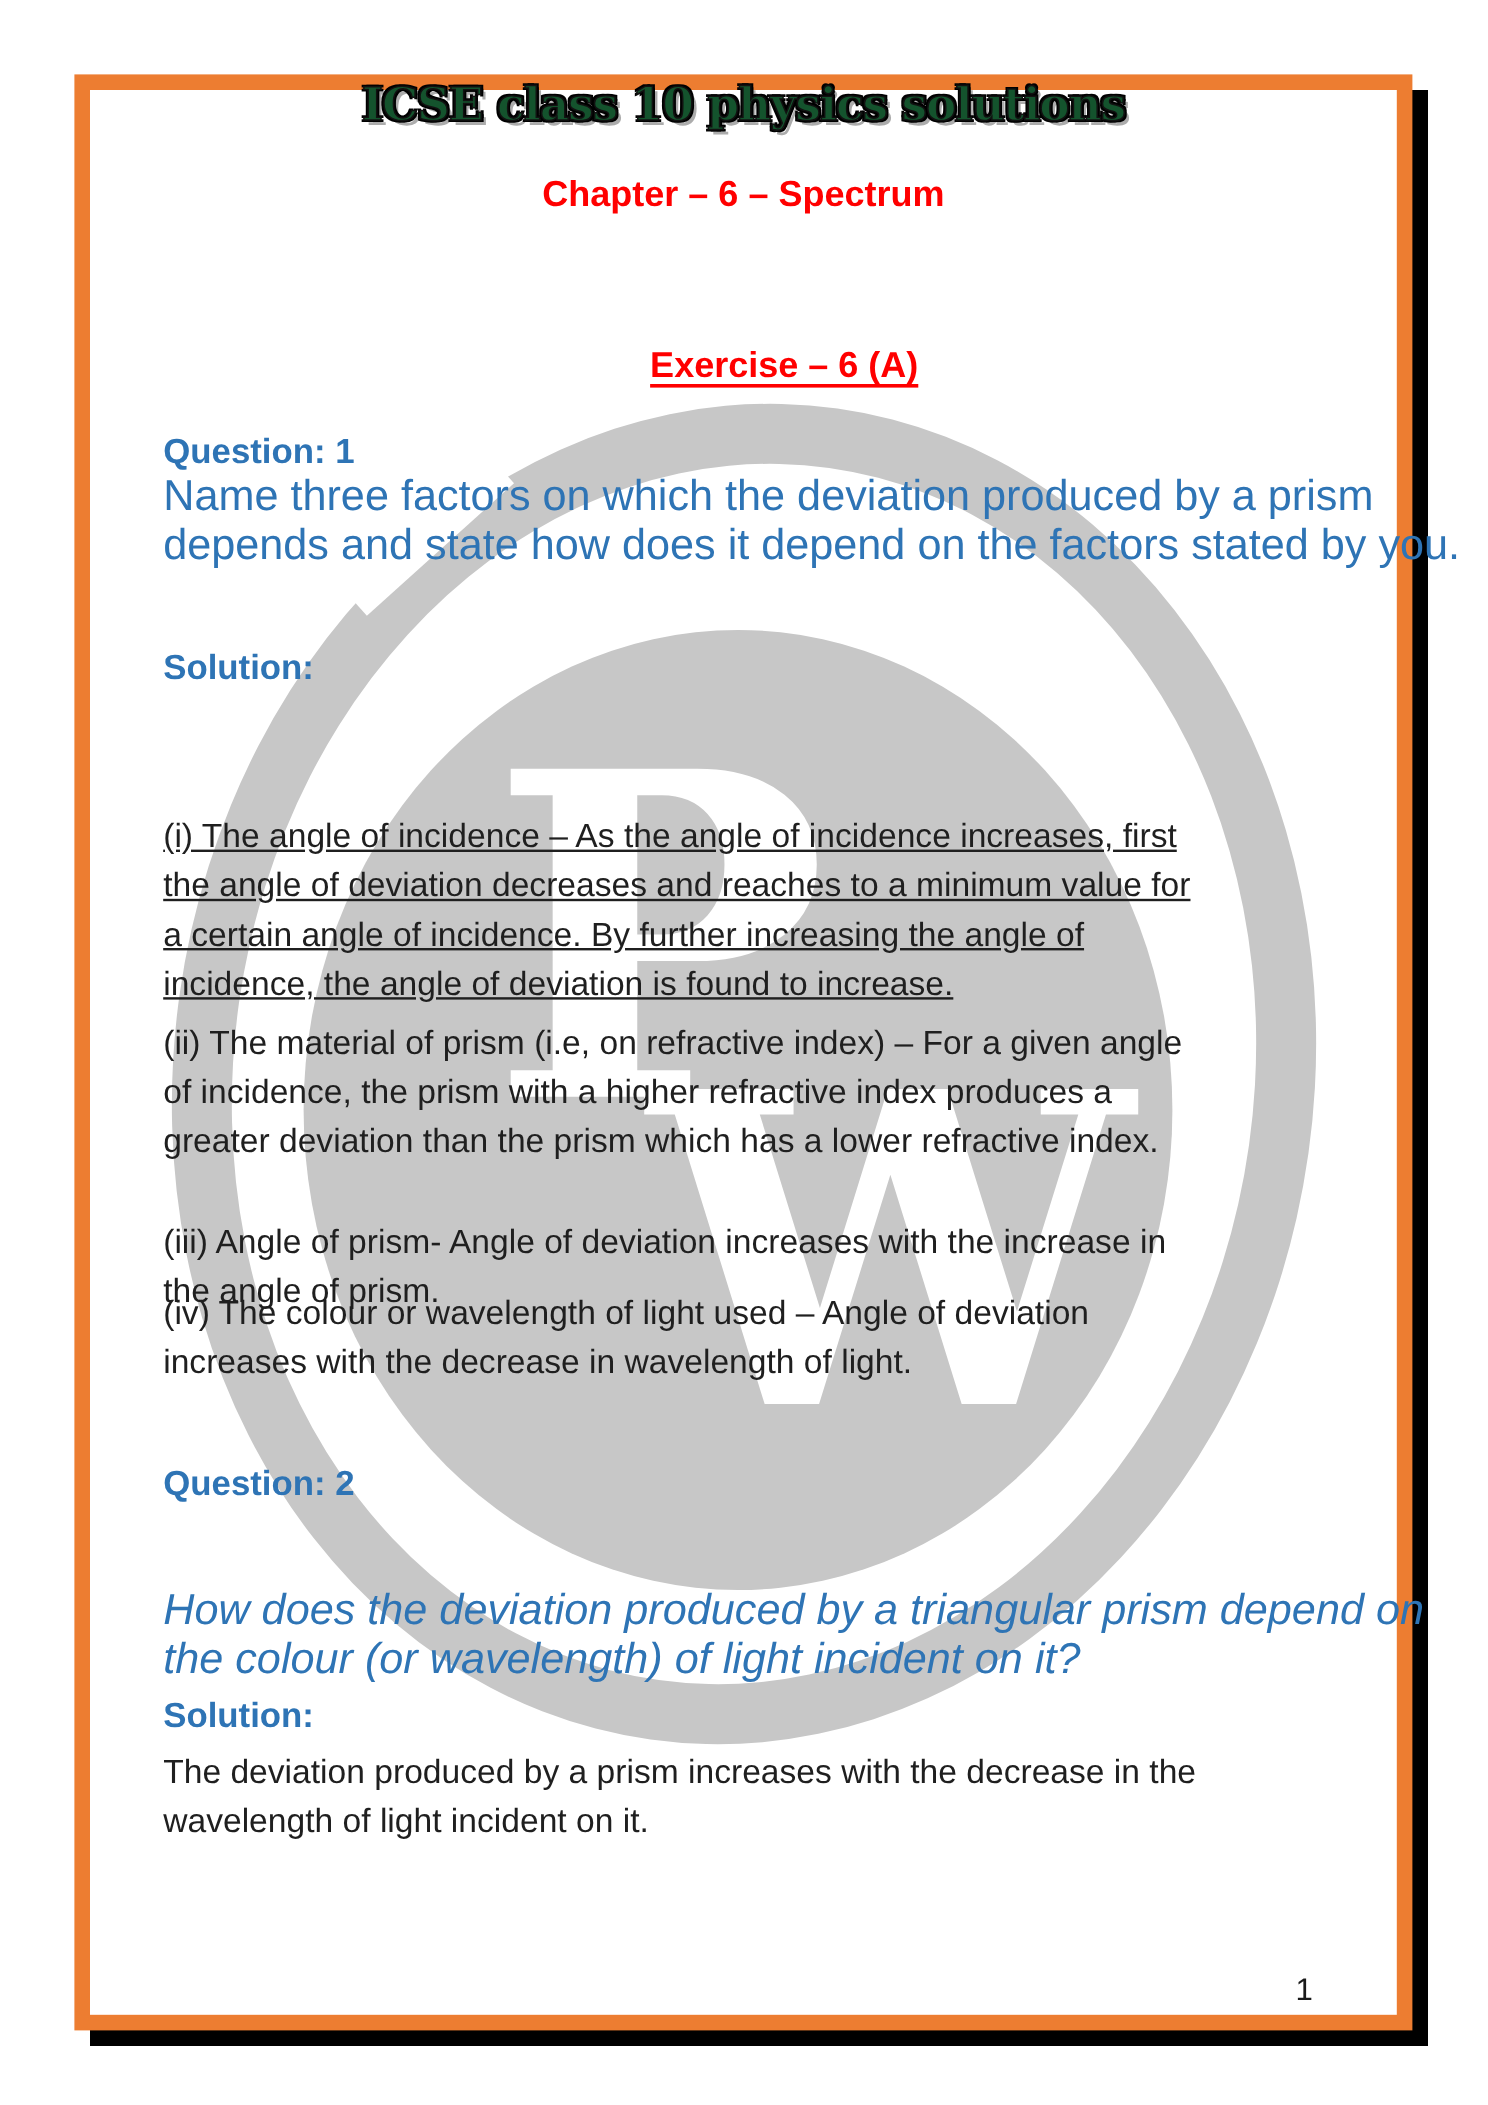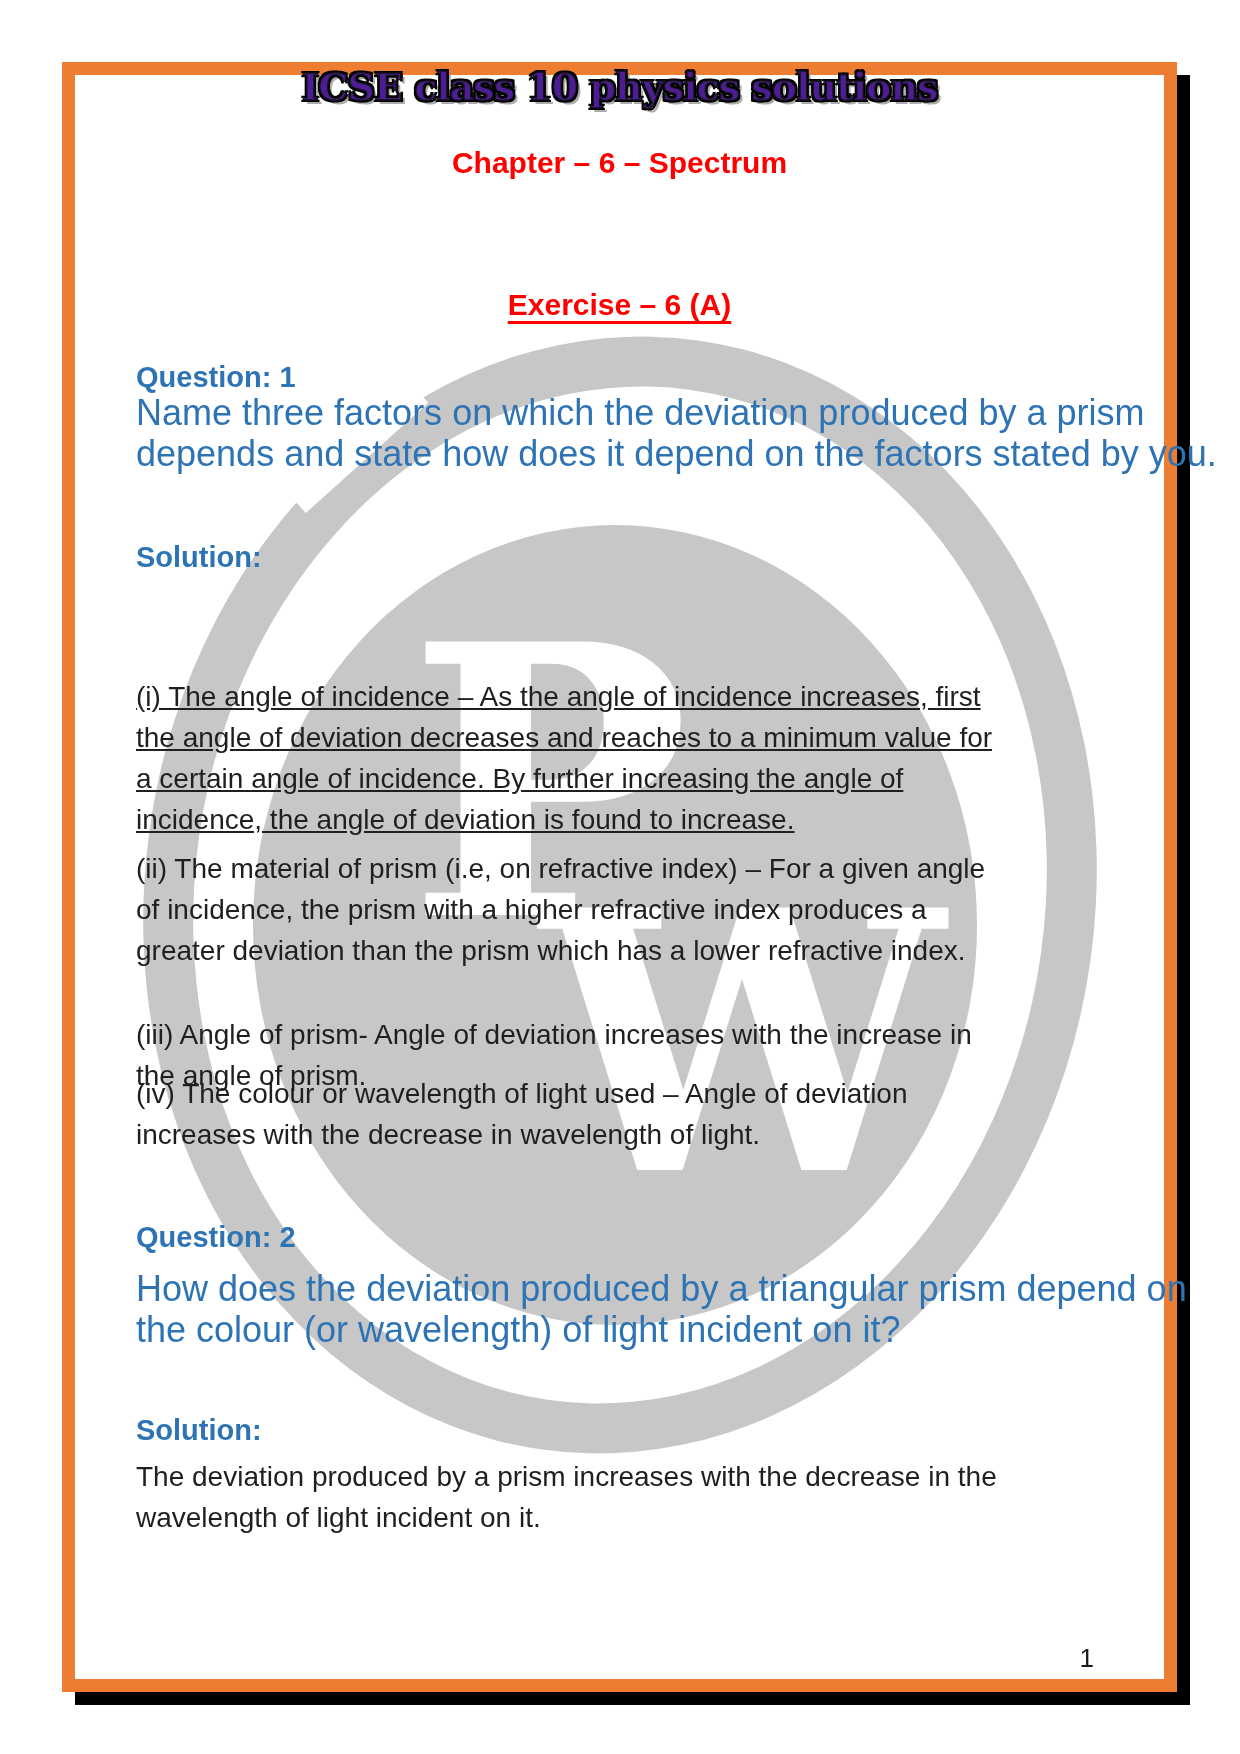--- a/index.html
+++ b/index.html
@@ -34,46 +34,46 @@
     color:#ffffff; font-family:"DejaVu Serif", serif; font-weight:bold;
     line-height:1; user-select:none;
   }
   .wm-p { left:408px; top:596px; font-size:375px; }
   .wm-w { left:540px; top:864px; font-size:360px; }
 
   
   .center-line { position:absolute; left:62px; width:1115px; text-align:center; z-index:2; }
   .doc-title {
     top:64px; font-family:"DejaVu Serif", serif; font-weight:bold;
-    font-size:38px; letter-spacing:-1px; color:#4c1d95;
+    font-size:38px; letter-spacing:-1px; color:#14532d;
     -webkit-text-stroke:1.3px #111111;
     text-shadow:-2px -2px 0 #000, 2px -2px 0 #000, -2px 2px 0 #000,
                  2px 2px 0 #000, 4px 4px 0 rgba(70,70,70,0.45);
   }
   .chapter  { top:146px; font-size:30px; font-weight:bold; color:#FF0000; }
   .exercise {
     top:288px; font-size:30px; font-weight:bold; color:#FF0000;
-    text-decoration:underline; text-decoration-thickness:3px; text-underline-offset:6px;
+    text-decoration:underline; text-decoration-thickness:3px; text-underline-offset:6px;padding-left:34px;
   }
 
   .block { position:absolute; left:136px; width:1032px; z-index:2; }
   .h-blue { font-size:29px; font-weight:bold; color:#2E74B5; line-height:34px; }
   .t-blue { font-size:36px; line-height:41px; color:#2E74B5; white-space:pre; }
   .t-black{ font-size:28px; line-height:41px; color:#1f1f1f; white-space:pre; }
 
   .pos-q1label   { top:360px; }
   .pos-q1text    { top:392px; }
   .pos-sol1label { top:540px; }
   .pos-s1p0 { top:588px; }
   .pos-s1p1 { top:676px;text-decoration:underline; }
   .pos-s1p2 { top:848px; }
   .pos-s1p3 { top:978px;margin-top:36px; }
   .pos-s1p4 { top:1073px; }
   .pos-q2label   { top:1220px; }
-  .pos-q2text    { top:1268px; }
+  .pos-q2text    { top:1320px;font-style:italic; }
   .pos-sol2label { top:1413px; }
   .pos-s2p0 { top:1456px; }
 
   .page-num {
     position:absolute; left:62px; top:1643px; width:1032px; text-align:right;
     font-size:26px; color:#1a1a1a; z-index:2;
   }
 </style>
 </head>
 <body>

